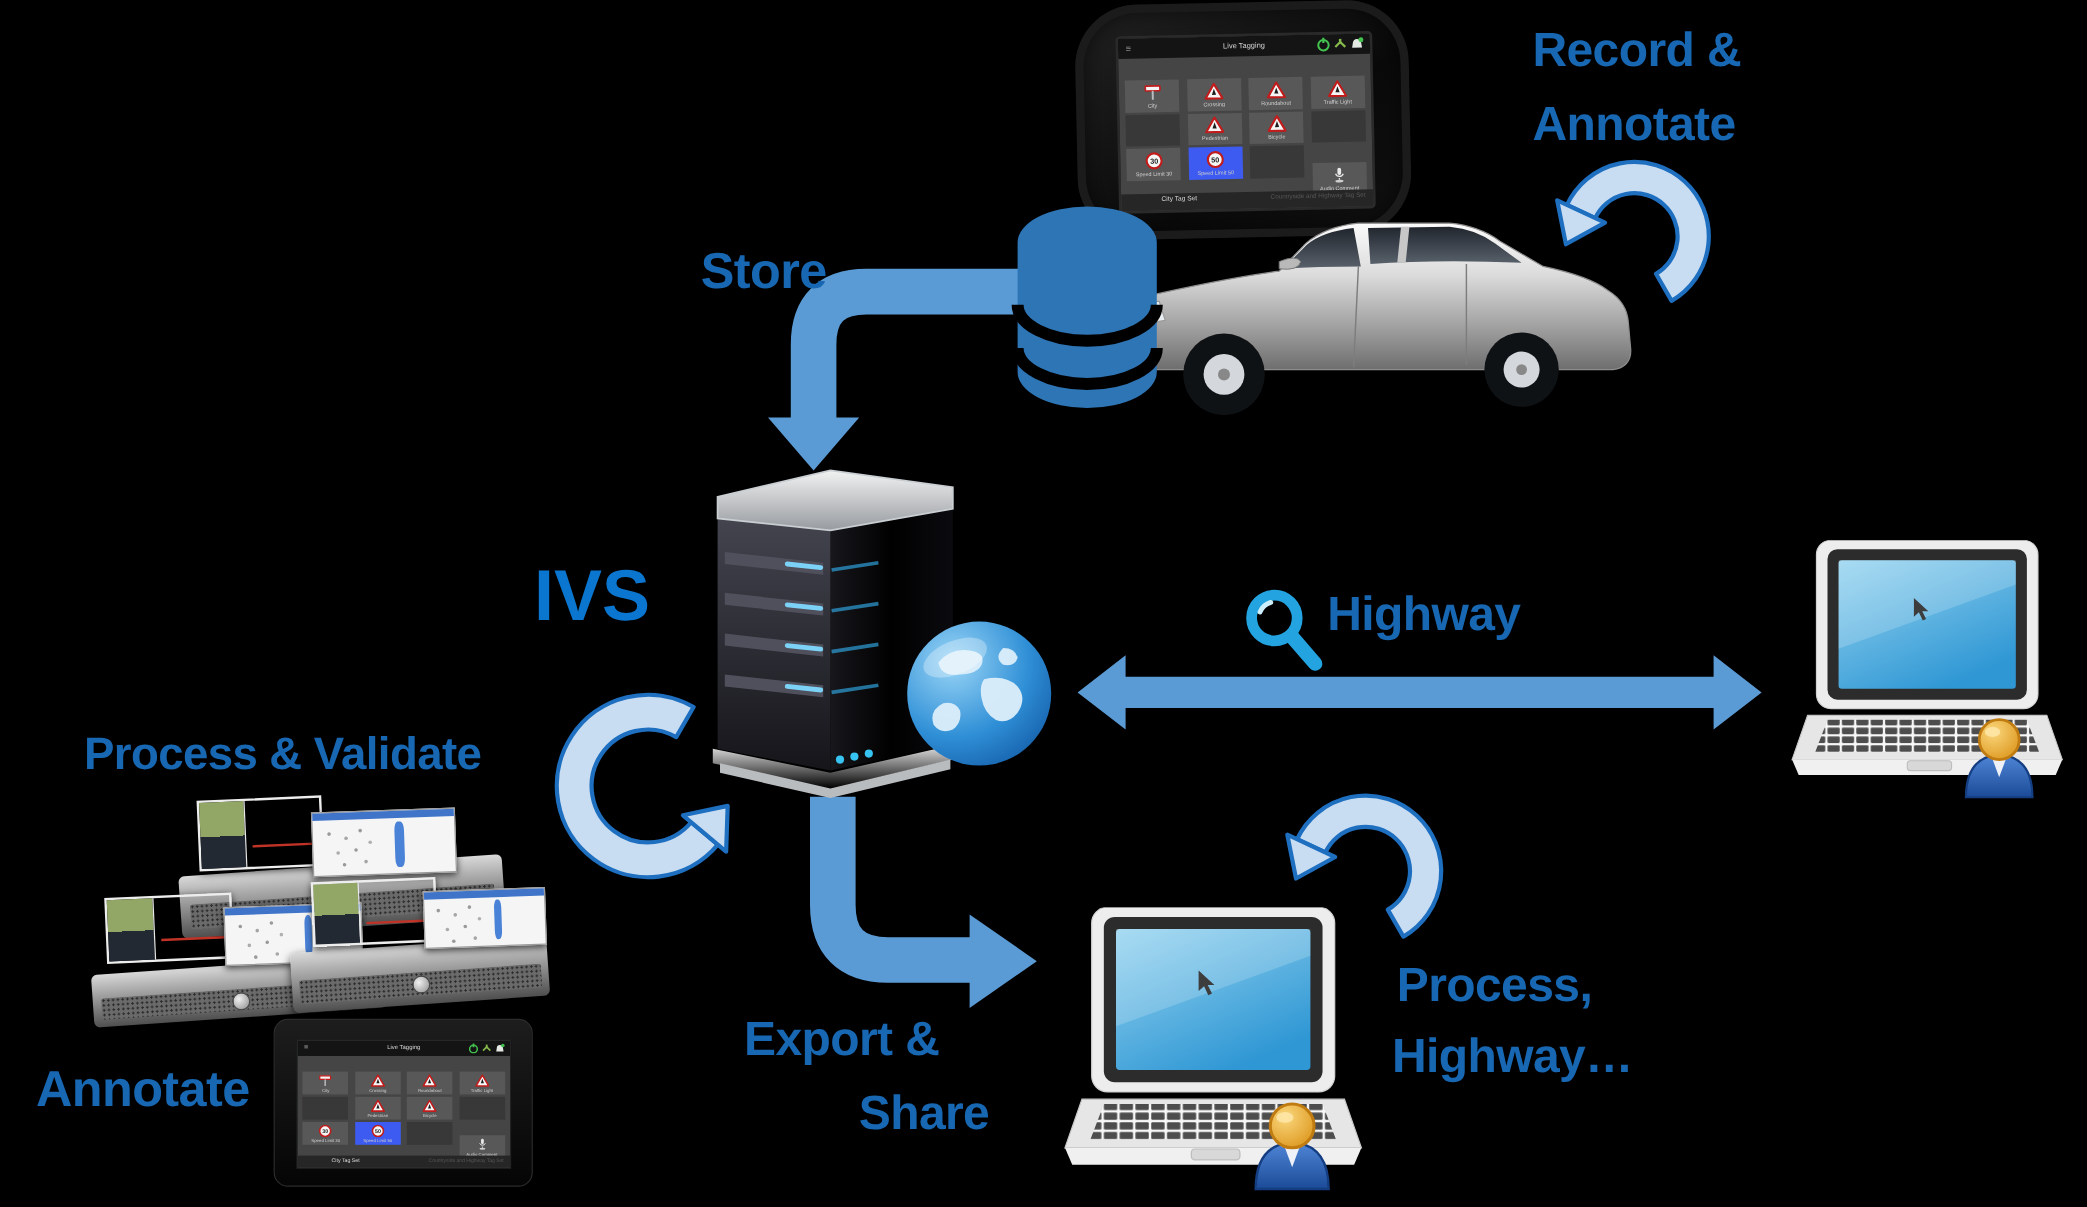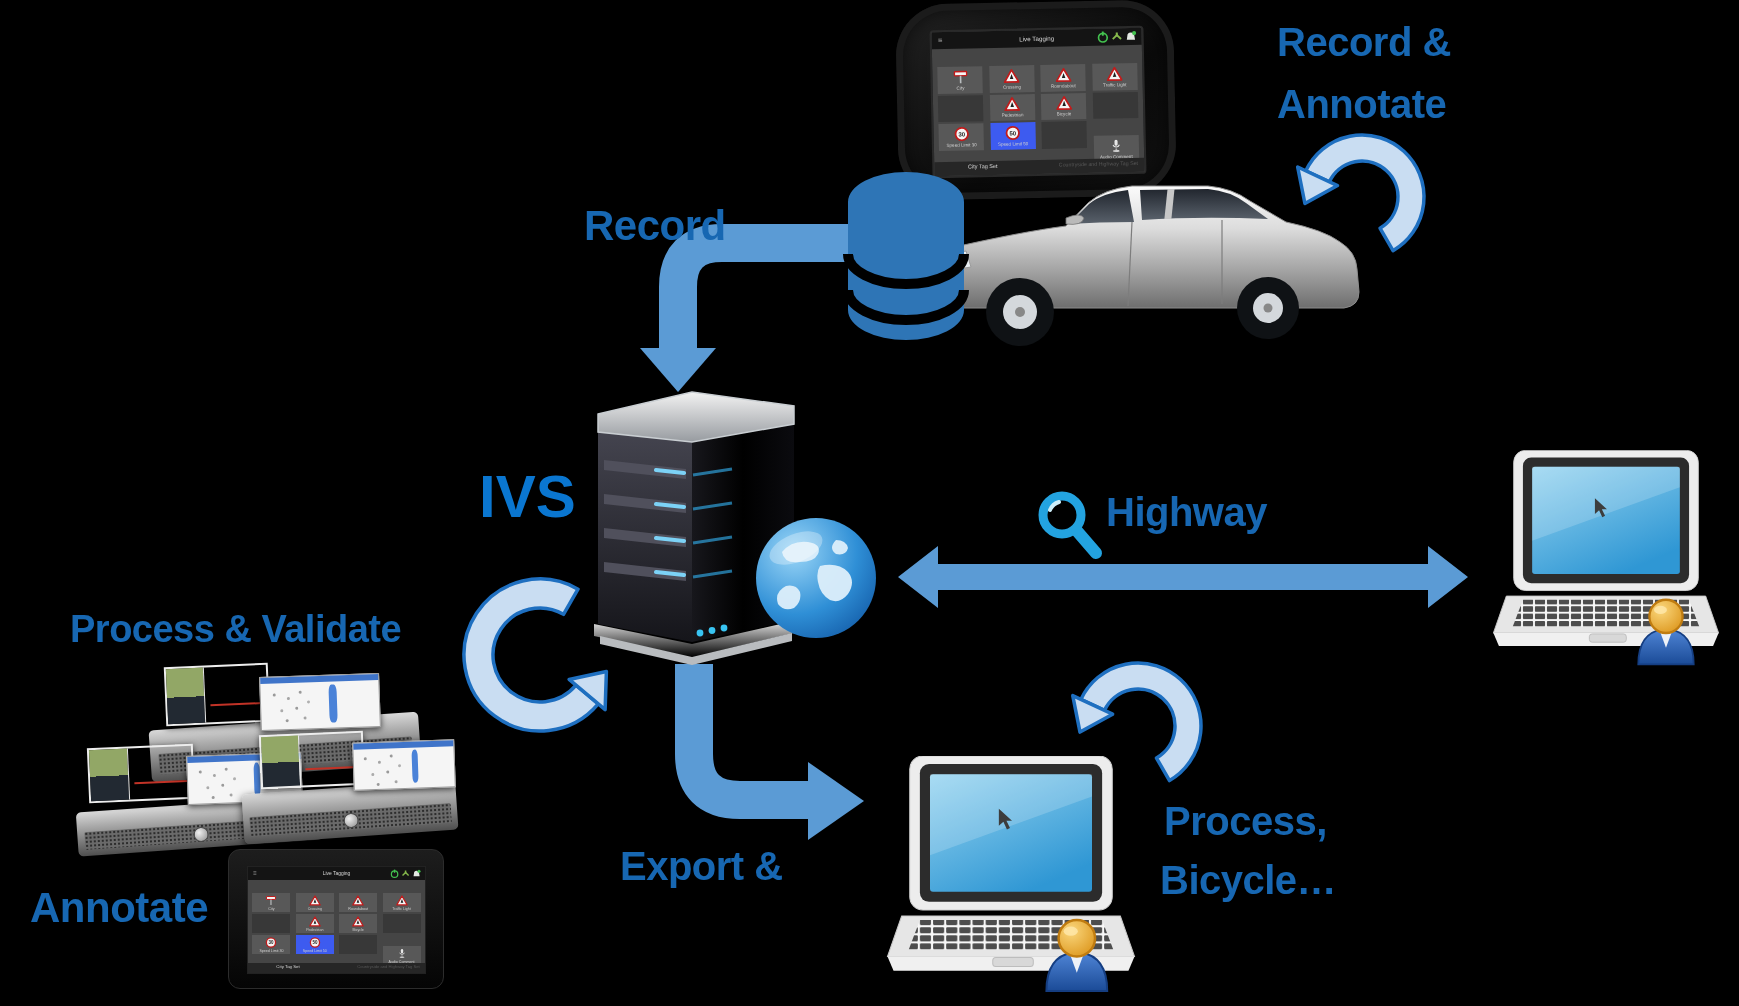--- a/index.html
+++ b/index.html
@@ -5,21 +5,21 @@
   html,body{margin:0;padding:0;background:#000;}
   #stage{position:relative;width:1739px;height:1006px;background:#000;overflow:hidden;
          font-family:"Liberation Sans",sans-serif;}
   svg{display:block;}
   .abs{position:absolute;}
   
   .lbl{position:absolute;color:#1767B2;font-weight:700;letter-spacing:-0.5px;white-space:nowrap;text-align:right;}
   .lbl-store{left:584px;top:202px;font-size:42px;}
   .lbl-rec1{left:1277px;top:20px;font-size:40px;}
   .lbl-rec2{left:1277px;top:82px;font-size:40px;}
-  .lbl-ivs{left:445px;top:462px;font-size:60px;font-weight:800;color:#0A76D0;letter-spacing:0;margin-left:34px;}
+  .lbl-ivs{left:445px;top:462px;font-size:60px;font-weight:800;color:#0A76D0;letter-spacing:0;}
   .lbl-search{left:1106px;top:490px;font-size:40px;}
   .lbl-pv{left:70px;top:608px;font-size:38px;}
   .lbl-annotate{left:30px;top:884px;font-size:42px;}
   .lbl-exp1{left:620px;top:844px;width:300px;text-align:left;font-size:40px;}
   .lbl-exp2{left:620px;top:906px;width:300px;text-align:center;font-size:40px;}
   .lbl-pv2a{left:1164px;top:799px;font-size:40px;}
   .lbl-pv2b{left:1160px;top:858px;font-size:40px;}
   
   .tablet-case-top{left:897px;top:2px;width:278px;height:196px;border-radius:52px;
      background:linear-gradient(145deg,#232323,#0a0a0a 60%,#111);
@@ -481,24 +481,25 @@
             <span class="tlabel">Audio Comment</span>
           </div>
         </div>
       <div class="tab-footer">
         <span class="fl">City Tag Set</span>
         <span class="fr">Countryside and Highway Tag Set</span>
       </div>
     </div>
   </div>
 
-  <div class="lbl lbl-store">Record</div>
+  <div class="lbl lbl-store">Store</div>
   <div class="lbl lbl-rec1">Record &amp;</div>
   <div class="lbl lbl-rec2">Annotate</div>
   <div class="lbl lbl-ivs">IVS</div>
   <div class="lbl lbl-search">Highway</div>
   <div class="lbl lbl-pv">Process &amp; Validate</div>
   <div class="lbl lbl-annotate">Annotate</div>
   <div class="lbl lbl-exp1">Export &amp;</div>
+  <div class="lbl lbl-exp2">Share</div>
   <div class="lbl lbl-pv2a">Process,</div>
-  <div class="lbl lbl-pv2b">Bicycle…</div>
+  <div class="lbl lbl-pv2b">Highway…</div>
 
 </div>
 
 </body></html>

